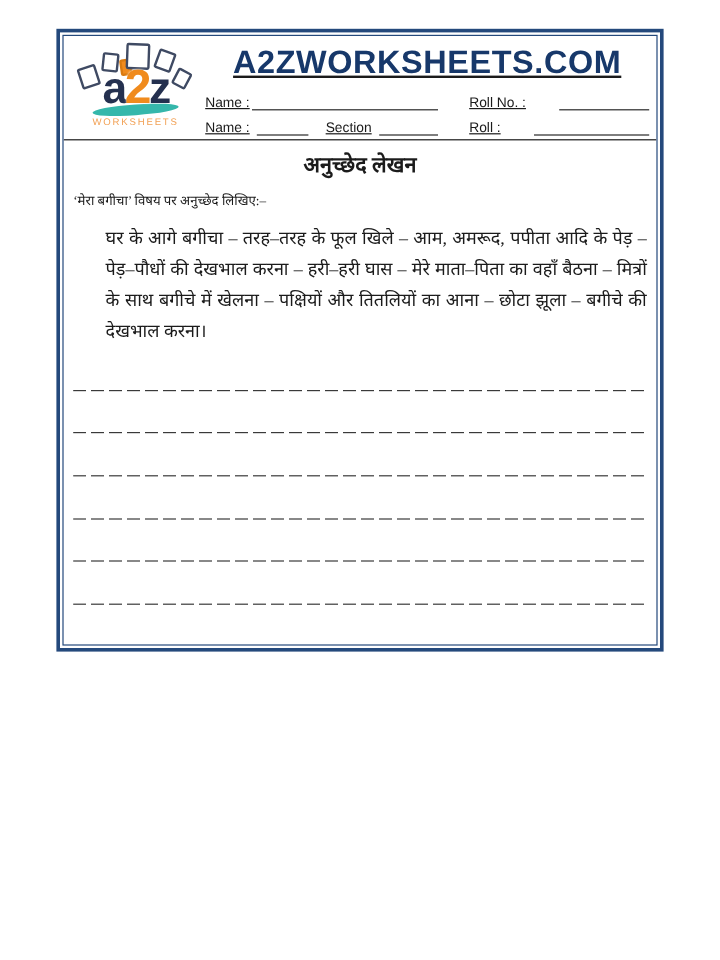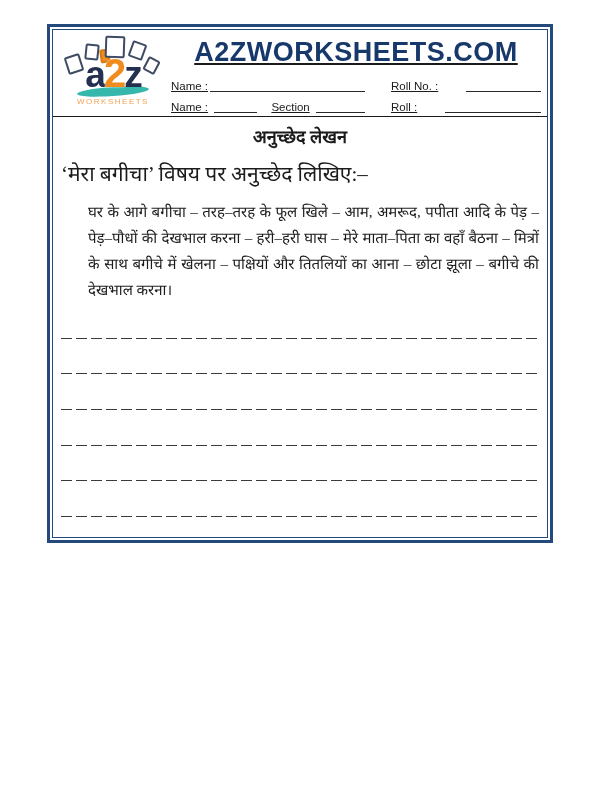--- a/index.html
+++ b/index.html
@@ -77,21 +77,21 @@
   .blank.w66{width:66px;margin-left:6px;}
   .f-right .blank{flex:1;margin-left:5px;}
   .f-left .blank.grow{margin-left:2px;}
   
   .ws-title{
     text-align:center;font-weight:bold;font-size:18px;
     padding:7px 0 4px 0;
     font-family:"Liberation Serif","DejaVu Serif",serif;
   }
   .instruction{
-    padding:7px 10px 0 8px;font-size:21px;
+    padding:7px 10px 0 8px;font-size:11px;
     font-family:"Liberation Serif","DejaVu Serif",serif;
   }
   .hints{
     padding:12px 8px 0 8px;font-size:15px;line-height:26px;
     text-align:justify;
     font-family:"Liberation Serif","DejaVu Serif",serif;
     margin-left:27px;
   }
   .writing-area{margin:0 8px;padding-top:0;}
   .writing-line{

